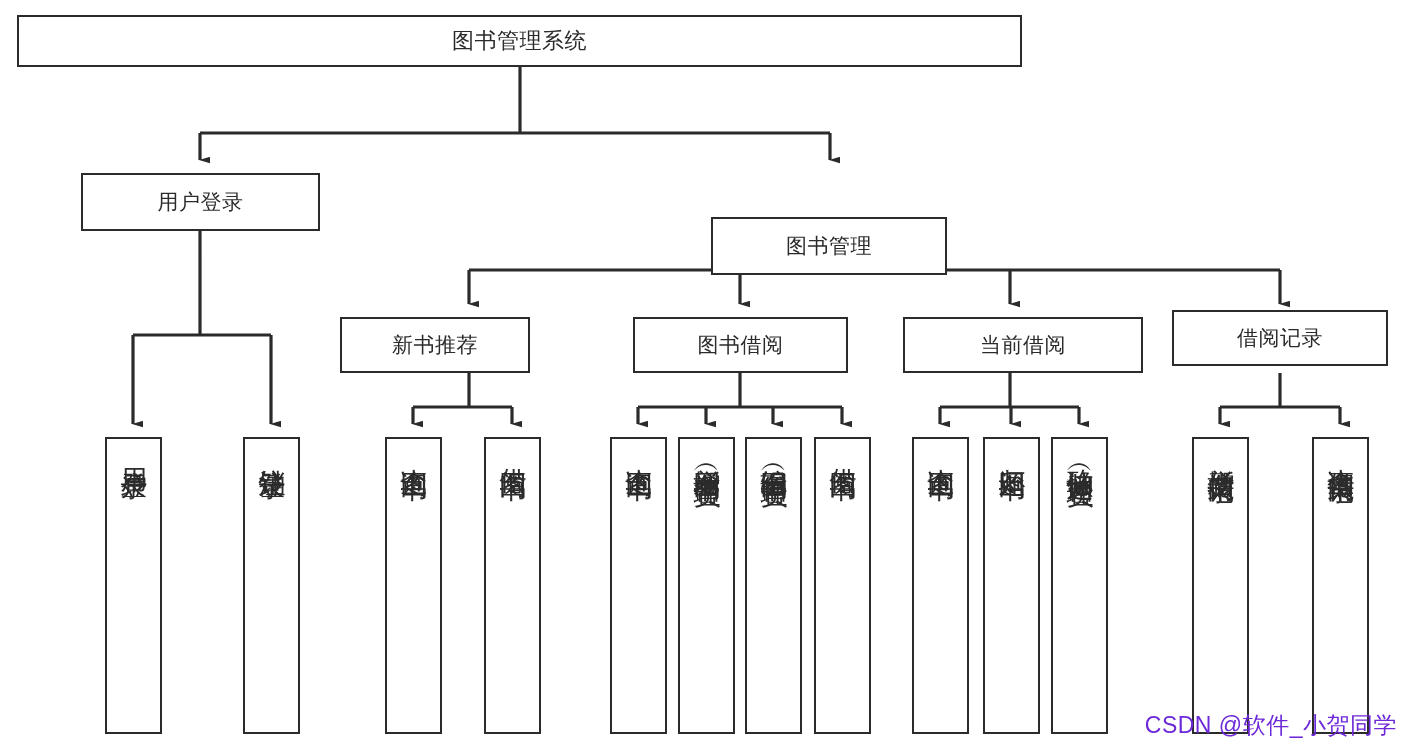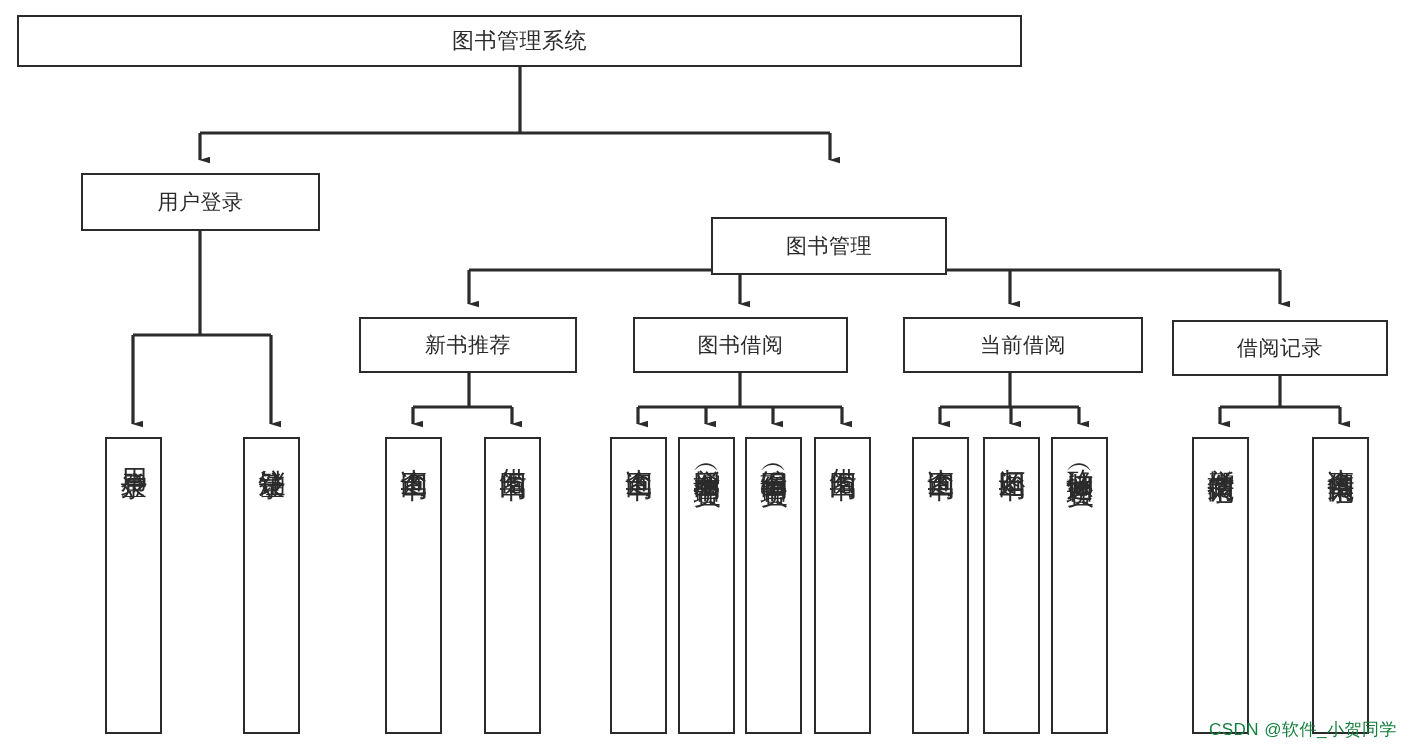--- a/index.html
+++ b/index.html
@@ -59,22 +59,22 @@
     text-orientation: upright;
     font-size: 27px;
     letter-spacing: 2px;
     line-height: 1;
     white-space: nowrap;
   }
   .watermark {
     position: absolute;
     right: 8px;
     bottom: 6px;
-    font-size: 17px;
-    color: #15803d;
+    font-size: 23px;
+    color: #6d28d9;
     letter-spacing: 0.5px;
     white-space: nowrap;
     text-align: right;
   }
 </style>
 </head>
 <body>
 
 <div id="canvas">
 
@@ -133,30 +133,30 @@
     <span class="lbl">图书管理系统</span>
   </div>
 
   <div class="node horiz" style="left:81px; top:173px; width:239px; height:58px;">
     <span class="lbl">用户登录</span>
   </div>
   <div class="node horiz" style="left:711px; top:173px; width:236px; height:58px;margin-top:44px;">
     <span class="lbl">图书管理</span>
   </div>
 
-  <div class="node horiz" style="left:359px; top:317px; width:218px; height:56px;">
+  <div class="node horiz" style="left:340px; top:317px; width:190px; height:56px;">
     <span class="lbl">新书推荐</span>
   </div>
   <div class="node horiz" style="left:633px; top:317px; width:215px; height:56px;">
     <span class="lbl">图书借阅</span>
   </div>
   <div class="node horiz" style="left:903px; top:317px; width:240px; height:56px;">
     <span class="lbl">当前借阅</span>
   </div>
-  <div class="node horiz" style="left:1172px; top:320px; width:216px; height:56px;">
+  <div class="node horiz" style="left:1172px; top:310px; width:216px; height:56px;">
     <span class="lbl">借阅记录</span>
   </div>
 
   <div class="node leaf" style="left:105px; top:437px; width:57px; height:297px;">
     <span class="lbl">用户登录</span>
   </div>
   <div class="node leaf" style="left:243px; top:437px; width:57px; height:297px;">
     <span class="lbl">注销登录</span>
   </div>
 

